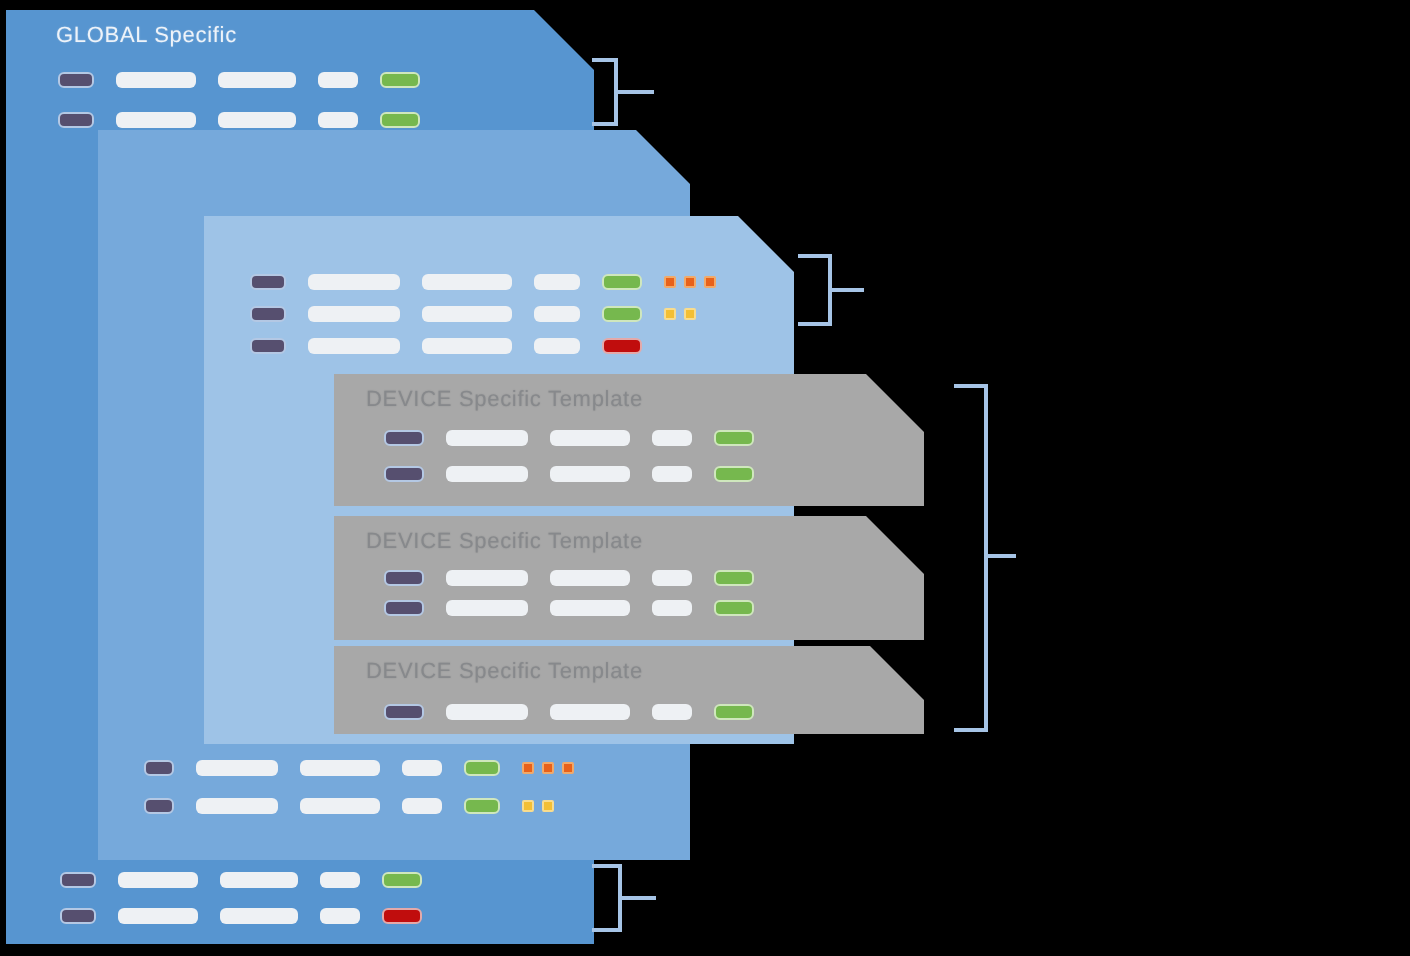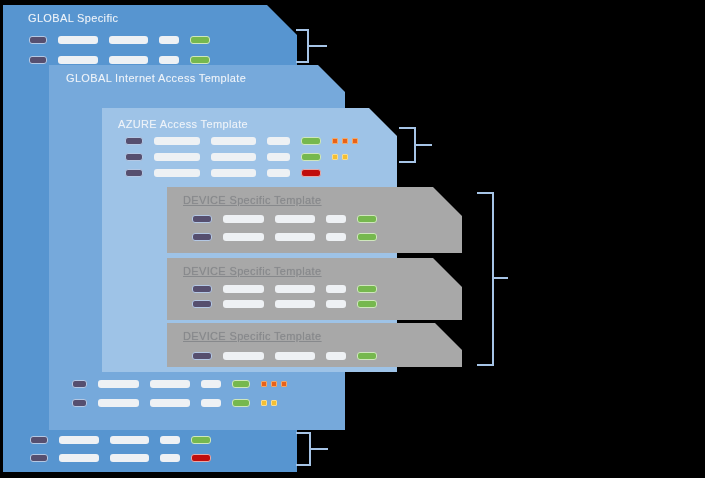--- a/index.html
+++ b/index.html
@@ -16,21 +16,21 @@
       clip-path:polygon(0 0,267px 0,100% 28px,100% 100%,0 100%);z-index:3;
       filter:drop-shadow(0 0 1px rgba(255,255,255,.55));}
   .box-device{left:167px;width:295px;background:var(--device_fill);z-index:4;
       clip-path:polygon(0 0,266px 0,100% 29px,100% 100%,0 100%);
       filter:drop-shadow(0 1px 0 rgba(255,255,255,.75)) drop-shadow(1px 0 0 rgba(255,255,255,.35));}
   .box-device1{top:187px;height:66px;}
   .box-device2{top:258px;height:62px;}
   .box-device3{top:323px;height:44px;clip-path:polygon(0 0,268px 0,100% 27px,100% 100%,0 100%);}
   .title{position:absolute;font-size:11px;letter-spacing:.35px;color:var(--box_text);
          white-space:nowrap;text-shadow:0 0 1px rgba(255,255,255,.3);}
-  .title-device{color:var(--device_text);text-shadow:0 0 1px rgba(0,0,0,.12);text-decoration:underline;}
+  .title-device{color:var(--device_text);text-shadow:0 0 1px rgba(0,0,0,.12);}
   .row{position:absolute;display:flex;align-items:center;gap:11px;}
   .chip{display:inline-block;height:8px;border-radius:3px;box-sizing:border-box;}
   .chip-white{background:var(--white_bar);}
   .chip-purple{background:var(--purple);border:1px solid var(--purple_border);}
   .chip-green{background:var(--green);border:1px solid var(--green_border);}
   .chip-red{background:var(--red);border:1px solid var(--red_border);}
   .dots{display:inline-flex;gap:4px;align-items:center;}
   .dot{width:6px;height:6px;border-radius:1px;box-sizing:border-box;display:inline-block;}
   .dot-orange{background:var(--orange);border:1px solid var(--orange_border);}
   .dot-yellow{background:var(--yellow);border:1px solid var(--yellow_border);}
@@ -68,21 +68,20 @@
     <div class="row" style="left:27px;top:449px">
         <span class="chip chip-purple" style="width: 18px;"></span>
         <span class="chip chip-white" style="width: 40px;"></span>
         <span class="chip chip-white" style="width: 39px;"></span>
         <span class="chip chip-white" style="width: 20px;"></span>
         <span class="chip chip-red" style="width: 20px;"></span>
       </div>
   </div>
 
   <div class="box box-internet">
-    <div class="title" style="left:17px;top:7px">GLOBAL Internet Access Template</div>
     <div class="row" style="left:23px;top:315px">
         <span class="chip chip-purple" style="width: 15px;"></span>
         <span class="chip chip-white" style="width: 41px;"></span>
         <span class="chip chip-white" style="width: 40px;"></span>
         <span class="chip chip-white" style="width: 20px;"></span>
         <span class="chip chip-green" style="width: 18px;"></span>
         <span class="dots">
           <span class="dot dot-orange"></span>
           <span class="dot dot-orange"></span>
           <span class="dot dot-orange"></span>
@@ -95,21 +94,20 @@
         <span class="chip chip-white" style="width: 20px;"></span>
         <span class="chip chip-green" style="width: 18px;"></span>
         <span class="dots">
           <span class="dot dot-yellow"></span>
           <span class="dot dot-yellow"></span>
         </span>
       </div>
   </div>
 
   <div class="box box-azure">
-    <div class="title" style="left:16px;top:10px">AZURE Access Template</div>
     <div class="row" style="left:23px;top:29px">
         <span class="chip chip-purple" style="width: 18px;"></span>
         <span class="chip chip-white" style="width: 46px;"></span>
         <span class="chip chip-white" style="width: 45px;"></span>
         <span class="chip chip-white" style="width: 23px;"></span>
         <span class="chip chip-green" style="width: 20px;"></span>
         <span class="dots">
           <span class="dot dot-orange"></span>
           <span class="dot dot-orange"></span>
           <span class="dot dot-orange"></span>

